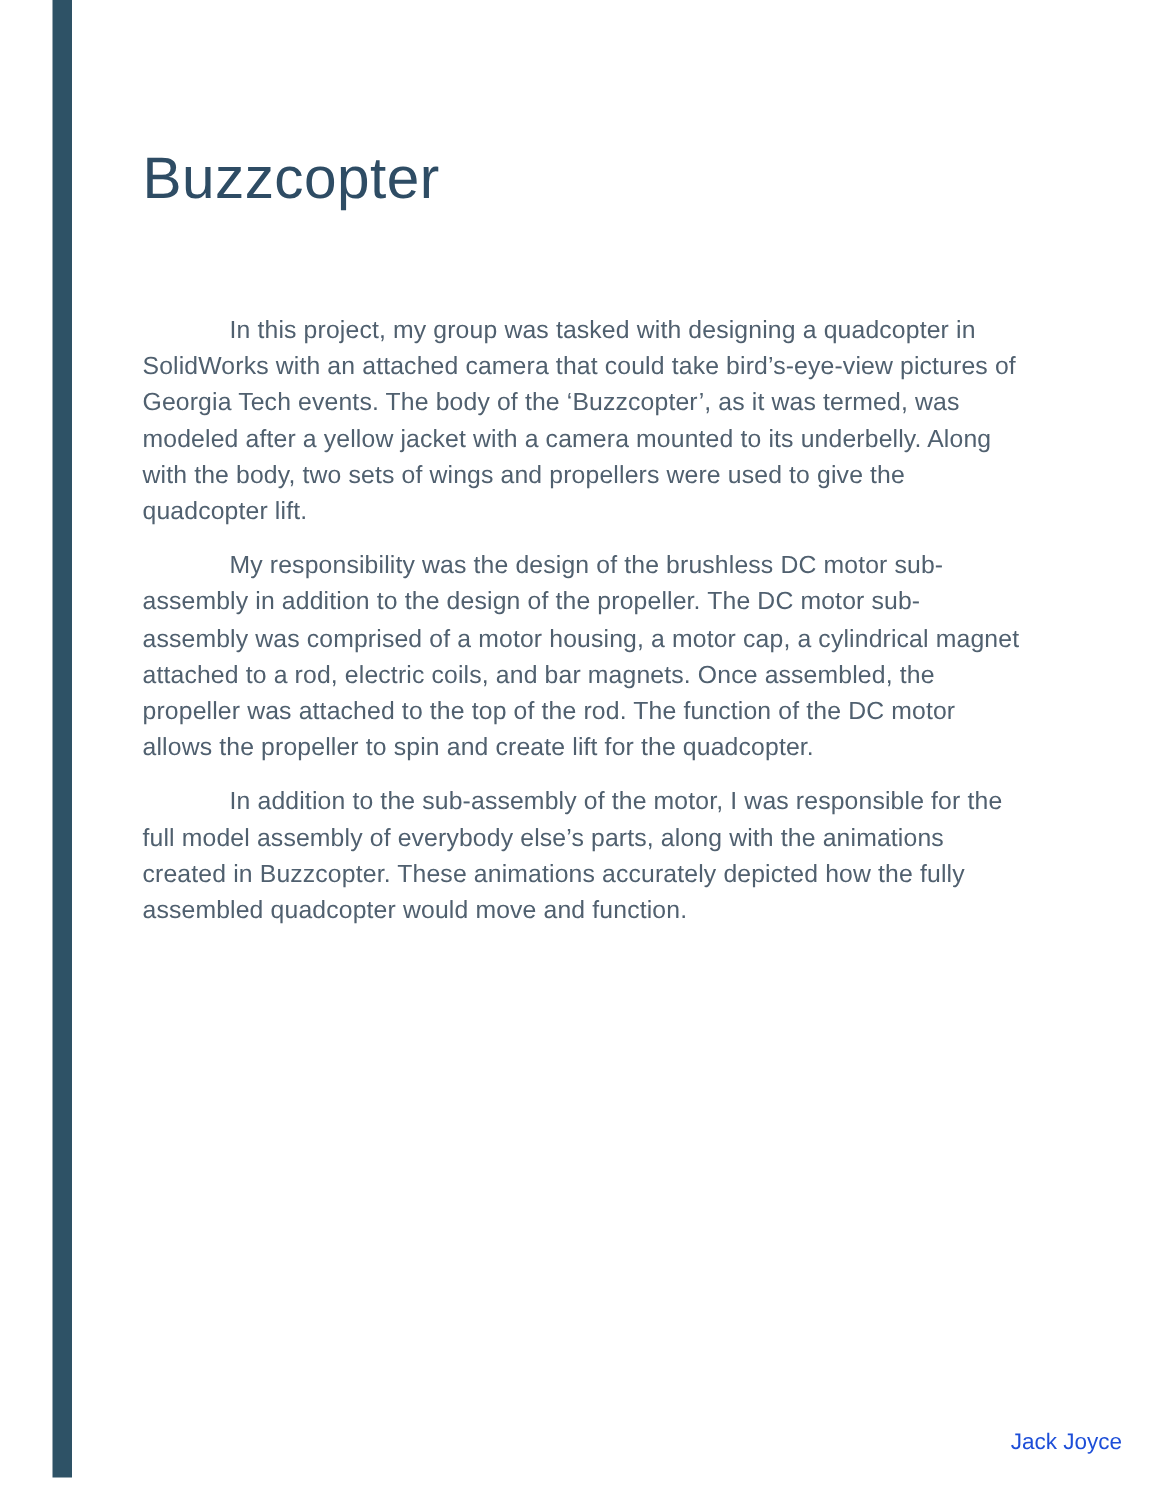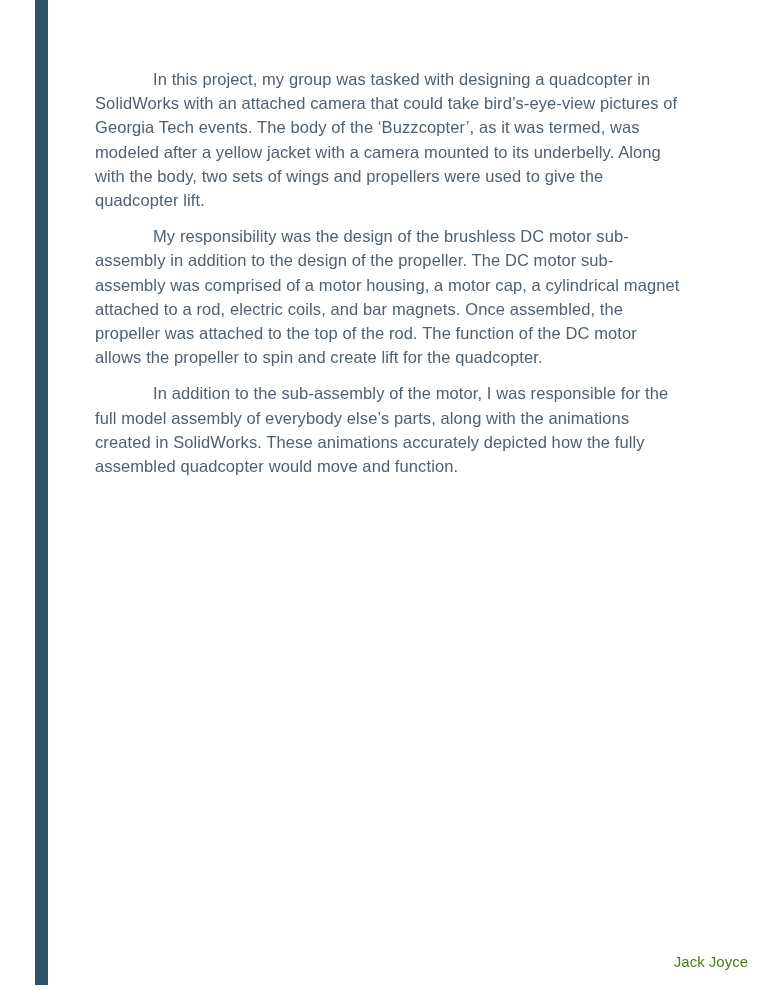--- a/index.html
+++ b/index.html
@@ -47,32 +47,33 @@
     line-height: 24.2px;
     color: #50606f;
     text-indent: 58px;
     letter-spacing: 0.1px;
   }
   .author {
     position: absolute;
     right: 20px;
     bottom: 24px;
     font-size: 15px;
-    color: #4d7c0f;
+    color: #1d4ed8;
   }
 </style>
 </head>
 <body>
 
 <div class="page">
   <div class="accent-bar"></div>
 
   <div class="content">
+    <h1 class="doc-title">Buzzcopter</h1>
 
     <div class="body-text">
       <p>In this project, my group was tasked with designing a quadcopter in SolidWorks with an attached camera that could take bird’s-eye-view pictures of Georgia Tech events. The body of the ‘Buzzcopter’, as it was termed, was modeled after a yellow jacket with a camera mounted to its underbelly. Along with the body, two sets of wings and propellers were used to give the quadcopter lift.</p>
       <p>My responsibility was the design of the brushless DC motor sub-assembly in addition to the design of the propeller. The DC motor sub-assembly was comprised of a motor housing, a motor cap, a cylindrical magnet attached to a rod, electric coils, and bar magnets. Once assembled, the propeller was attached to the top of the rod. The function of the DC motor allows the propeller to spin and create lift for the quadcopter.</p>
-      <p>In addition to the sub-assembly of the motor, I was responsible for the full model assembly of everybody else’s parts, along with the animations created in SolidWorks. These animations accurately depicted how the fully assembled quadcopter would move and function.</p>
+      <p>In addition to the sub-assembly of the motor, I was responsible for the full model assembly of everybody else’s parts, along with the animations created in Buzzcopter. These animations accurately depicted how the fully assembled quadcopter would move and function.</p>
     </div>
   </div>
 
   <div class="author">Jack Joyce</div>
 </div>
 
 </body></html>

